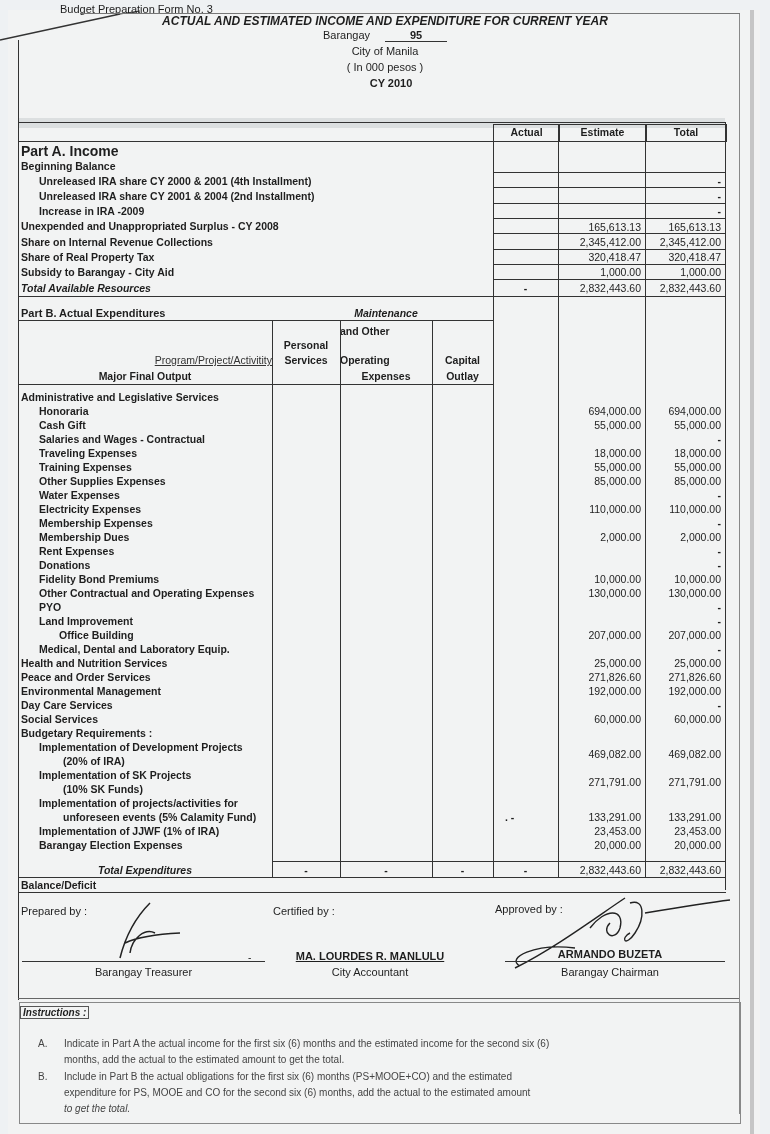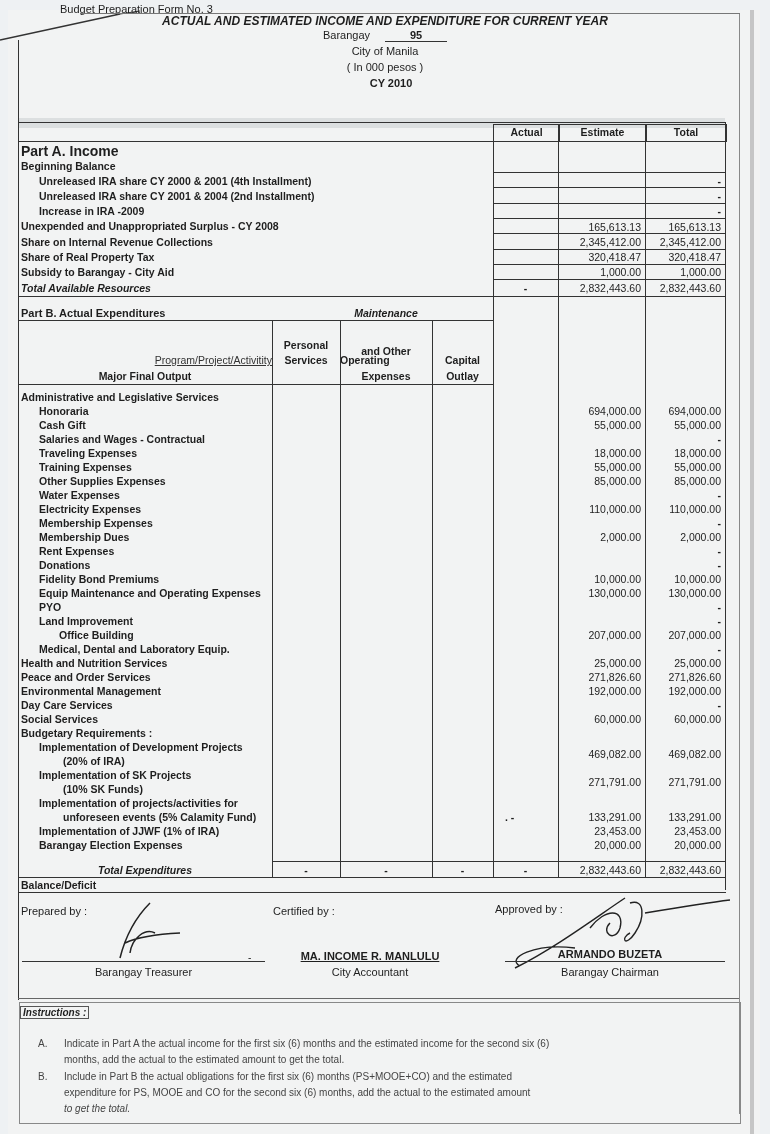--- a/index.html
+++ b/index.html
@@ -100,21 +100,21 @@
 </div>
 
 <div class="cell" style="left:21px;top:306px;font-size:11px">Part B. Actual Expenditures</div>
 <div class="hline" style="left:18px;top:320px;width:475px"></div>
 
 <div class="cell" style="left:18px;top:353px;width:254px;text-align:right;font-weight:normal;text-decoration:underline;color:#333">Program/Project/Activitity</div>
 <div class="cell" style="left:18px;top:369px;width:254px;text-align:center">Major Final Output</div>
 <div class="cell" style="left:272px;top:338px;width:68px;text-align:center">Personal</div>
 <div class="cell" style="left:272px;top:353px;width:68px;text-align:center">Services</div>
 <div class="cell" style="left:340px;top:306px;width:92px;text-align:center;font-style:italic">Maintenance</div>
-<div class="cell" style="left:340px;top:344px;width:92px;text-align:center">and Other</div>
+<div class="cell" style="left:340px;top:324px;width:92px;">and Other</div>
 <div class="cell" style="left:340px;top:353px;width:92px;">Operating</div>
 <div class="cell" style="left:340px;top:369px;width:92px;text-align:center">Expenses</div>
 <div class="cell" style="left:432px;top:353px;width:61px;text-align:center">Capital</div>
 <div class="cell" style="left:432px;top:369px;width:61px;text-align:center">Outlay</div>
 <div class="hline" style="left:18px;top:384px;width:475px"></div>
 
 <div class="vline" style="left:272px;top:320px;height:557px"></div>
 <div class="vline" style="left:340px;top:320px;height:557px"></div>
 <div class="vline" style="left:432px;top:320px;height:557px"></div>
 <div class="vline" style="left:493px;top:296px;height:581px"></div>
@@ -158,21 +158,21 @@
     <div class="cell r" style="left: 645px; width: 76px; top: 530px; font-weight: normal;">2,000.00</div>
     <div class="cell" style="left: 39px; top: 544px;">Rent Expenses</div>
     <div class="cell r" style="left: 558px; width: 83px; top: 544px; font-weight: normal;"></div>
     <div class="cell r" style="left: 645px; width: 76px; top: 544px; font-weight: bold;">-</div>
     <div class="cell" style="left: 39px; top: 558px;">Donations</div>
     <div class="cell r" style="left: 558px; width: 83px; top: 558px; font-weight: normal;"></div>
     <div class="cell r" style="left: 645px; width: 76px; top: 558px; font-weight: bold;">-</div>
     <div class="cell" style="left: 39px; top: 572px;">Fidelity Bond Premiums</div>
     <div class="cell r" style="left: 558px; width: 83px; top: 572px; font-weight: normal;">10,000.00</div>
     <div class="cell r" style="left: 645px; width: 76px; top: 572px; font-weight: normal;">10,000.00</div>
-    <div class="cell" style="left: 39px; top: 586px;">Equip Maintenance and Operating Expenses</div>
+    <div class="cell" style="left: 39px; top: 586px;">Other Contractual and Operating Expenses</div>
     <div class="cell r" style="left: 558px; width: 83px; top: 586px; font-weight: normal;">130,000.00</div>
     <div class="cell r" style="left: 645px; width: 76px; top: 586px; font-weight: normal;">130,000.00</div>
     <div class="cell" style="left: 39px; top: 600px;">PYO</div>
     <div class="cell r" style="left: 558px; width: 83px; top: 600px; font-weight: normal;"></div>
     <div class="cell r" style="left: 645px; width: 76px; top: 600px; font-weight: bold;">-</div>
     <div class="cell" style="left: 39px; top: 614px;">Land Improvement</div>
     <div class="cell r" style="left: 558px; width: 83px; top: 614px; font-weight: normal;"></div>
     <div class="cell r" style="left: 645px; width: 76px; top: 614px; font-weight: bold;">-</div>
     <div class="cell" style="left: 39px; top: 628px; margin-left: 20px;">Office Building</div>
     <div class="cell r" style="left: 558px; width: 83px; top: 628px; font-weight: normal;">207,000.00</div>
@@ -233,21 +233,21 @@
 
 <div class="sig" style="left:21px;top:905px">Prepared by :</div>
 <svg class="abs" style="left:110px;top:898px" width="80" height="65">
   <path d="M10 60 C15 40 25 20 40 5 M20 55 C22 40 35 30 45 35 M15 45 C30 38 50 36 70 35" stroke="#222" stroke-width="1.5" fill="none"></path>
 </svg>
 <div class="hline" style="left:22px;top:961px;width:243px"></div>
 <div class="sig" style="left:248px;top:952px;font-size:10px">-</div>
 <div class="sig" style="left:22px;top:966px;width:243px;text-align:center">Barangay Treasurer</div>
 
 <div class="sig" style="left:273px;top:905px">Certified by :</div>
-<div class="sig b" style="left:270px;top:950px;width:200px;text-align:center;text-decoration:underline">MA. INCOME R. MANLULU</div>
+<div class="sig b" style="left:270px;top:950px;width:200px;text-align:center;text-decoration:underline">MA. LOURDES R. MANLULU</div>
 <div class="sig" style="left:270px;top:966px;width:200px;text-align:center">City Accountant</div>
 
 <div class="sig" style="left:495px;top:903px">Approved by :</div>
 <svg class="abs" style="left:495px;top:888px" width="240" height="90">
   <path d="M20 80 C60 60 100 30 130 10 M25 78 C10 70 40 55 80 60 M95 40 C110 20 130 20 125 40 C120 55 105 45 115 35 M135 15 C150 10 150 30 140 45 C130 60 125 50 135 45 M150 25 C180 20 210 15 235 12" stroke="#222" stroke-width="1.4" fill="none"></path>
 </svg>
 <div class="sig b" style="left:510px;top:948px;width:200px;text-align:center">ARMANDO BUZETA</div>
 <div class="hline" style="left:505px;top:961px;width:220px"></div>
 <div class="sig" style="left:510px;top:966px;width:200px;text-align:center">Barangay Chairman</div>
 

